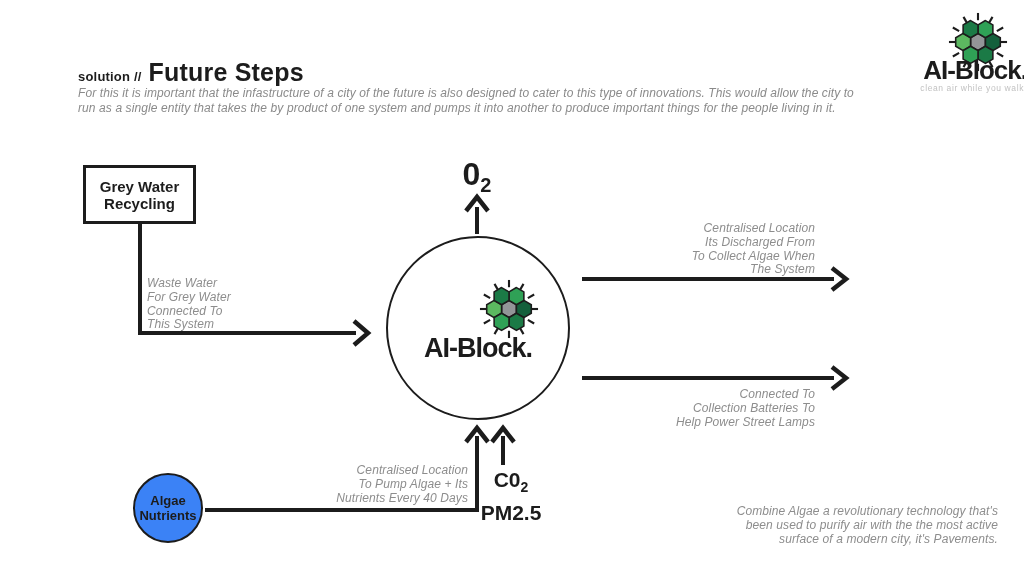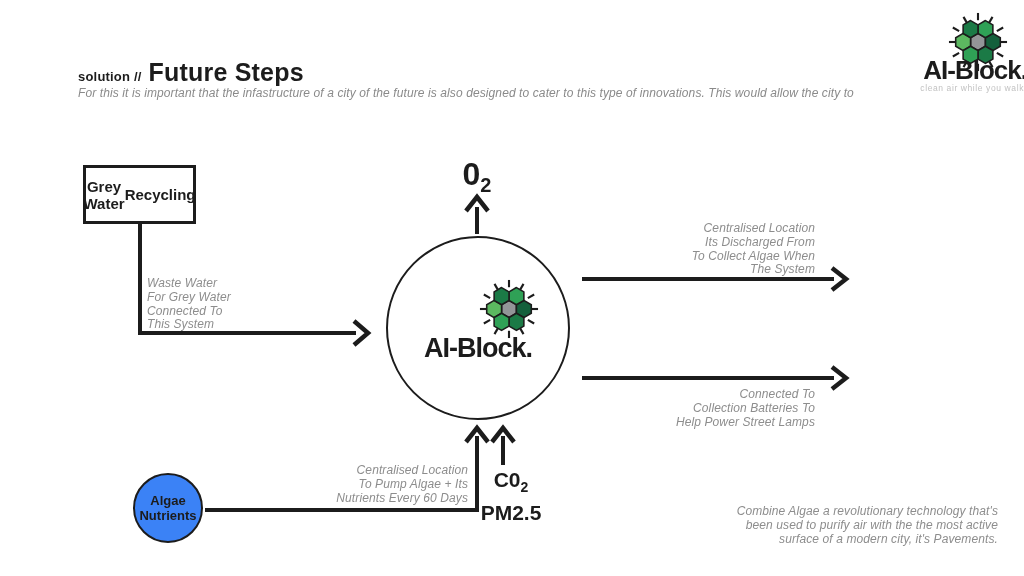--- a/index.html
+++ b/index.html
@@ -27,21 +27,21 @@
 
   
   .main-circle { left:371px; top:236px; width:184px; height:184px;
                  border:2px solid #1c1c1c; border-radius:50%; background:#fff; }
   .hex-logo-c { left:88px; top:38px; width:66px; height:66px; }
   .circle-name { left:0; top:95px; width:100%; text-align:center;
                  font-size:27px; font-weight:bold; letter-spacing:-1px; }
 
   
   .node-box { border:3px solid #1c1c1c; background:#fff; display:flex;
-              flex-direction:row; align-items:center; justify-content:center;
+              flex-direction:column; align-items:center; justify-content:center;
               text-align:center; font-weight:bold; }
   .box-grey { left:68px; top:165px; width:113px; height:59px; font-size:15px; line-height:17px; }
   .box-bio  { left:843px; top:253px; width:114px; height:60px; font-size:13.5px; line-height:15.5px; }
   .box-ele  { left:843px; top:353px; width:114px; height:59px; font-size:13.5px; }
   .node-circle { left:118px; top:473px; width:70px; height:70px; border:2.5px solid #1c1c1c;
                  border-radius:50%; background:#3b82f6; display:flex; flex-direction:column;
                  align-items:center; justify-content:center; text-align:center;
                  font-weight:bold; font-size:13px; line-height:15px; }
 
   
@@ -68,20 +68,21 @@
 <body>
 
 <div class="canvas">
 
   <div class="abs title-row">
     <span class="kicker">solution //</span>
     <span class="title">Future Steps</span>
   </div>
   <div class="abs subtitle">
     <span>For this it is important that the infastructure of a city of the future is also designed to cater to this type of innovations. This would allow the city to</span>
+    <span>run as a single entity that takes the by product  of one system and pumps it into another to produce important things for the people living in it.</span>
   </div>
 
   <div class="abs hex-logo-tr hex-logo"><svg viewBox="0 0 100 100" width="100%" height="100%">
         <line x1="83" y1="50" x2="94" y2="50" stroke="#1c1c1c" stroke-width="3.2"></line>
         <line x1="78.57883832488648" y1="66.5" x2="88.1051177665153" y2="72" stroke="#1c1c1c" stroke-width="3.2"></line>
         <line x1="66.5" y1="78.57883832488648" x2="72" y2="88.10511776651529" stroke="#1c1c1c" stroke-width="3.2"></line>
         <line x1="50" y1="83" x2="50" y2="94" stroke="#1c1c1c" stroke-width="3.2"></line>
         <line x1="33.50000000000001" y1="78.57883832488648" x2="28.00000000000001" y2="88.1051177665153" stroke="#1c1c1c" stroke-width="3.2"></line>
         <line x1="21.421161675113524" y1="66.5" x2="11.894882233484694" y2="72" stroke="#1c1c1c" stroke-width="3.2"></line>
         <line x1="17" y1="50.00000000000001" x2="6" y2="50.00000000000001" stroke="#1c1c1c" stroke-width="3.2"></line>
@@ -183,21 +184,21 @@
     <span>The System</span>
   </div>
   <div class="abs flow-label lbl-batt">
     <span>Connected To</span>
     <span>Collection Batteries To</span>
     <span>Help Power Street Lamps</span>
   </div>
   <div class="abs flow-label lbl-pump">
     <span>Centralised Location</span>
     <span>To Pump Algae + Its</span>
-    <span>Nutrients Every 60 Days</span>
+    <span>Nutrients Every 40 Days</span>
   </div>
   <div class="abs flow-label lbl-combine">
     <span>Combine Algae a revolutionary technology that's</span>
     <span>been used to purify air with the the most active</span>
     <span>surface of a modern city, it's Pavements.</span>
   </div>
 
 </div>
 
 </body></html>

